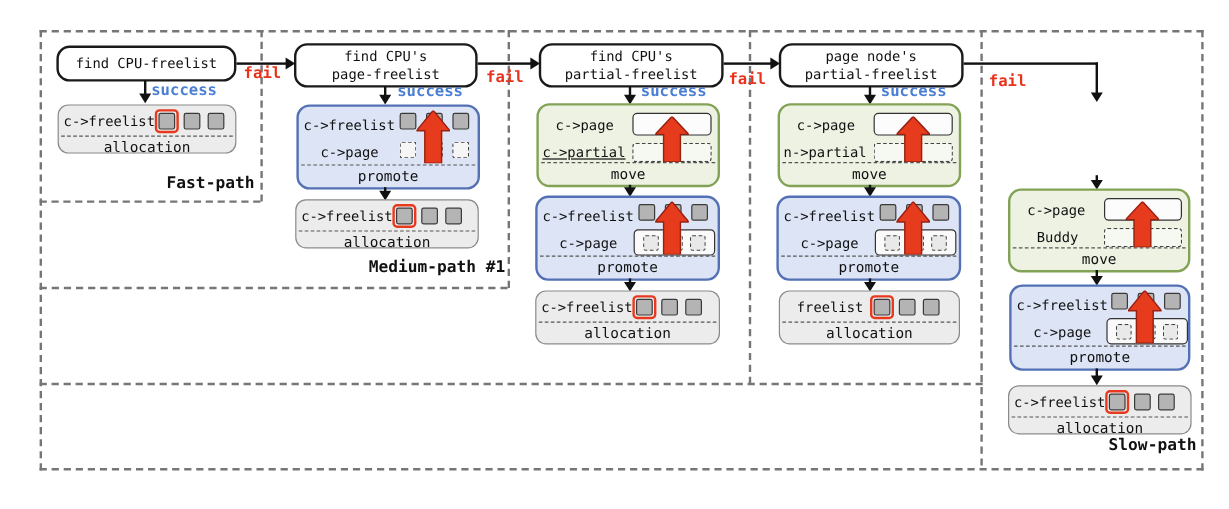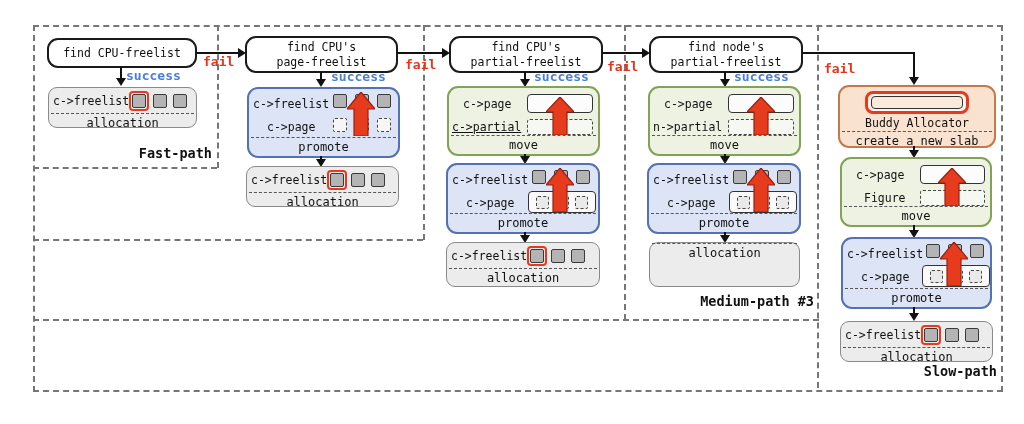--- a/index.html
+++ b/index.html
@@ -82,21 +82,21 @@
   </div>
   <div class="find-box" style="left:245px;top:36px;width:153px;height:37px;">
     <span>find CPU's</span>
     <span>page-freelist</span>
   </div>
   <div class="find-box" style="left:449px;top:36px;width:154px;height:37px;">
     <span>find CPU's</span>
     <span>partial-freelist</span>
   </div>
   <div class="find-box" style="left:649px;top:36px;width:154px;height:37px;">
-    <span>find node's</span>
+    <span>page node's</span>
     <span>partial-freelist</span>
   </div>
 
   <div class="hl" style="left:197px;top:52px;width:42px;"></div>
   <div class="hd-r" style="left:238px;top:48px;"></div>
   <div class="hl" style="left:398px;top:52px;width:45px;"></div>
   <div class="hd-r" style="left:442px;top:48px;"></div>
   <div class="hl" style="left:603px;top:52px;width:40px;"></div>
   <div class="hd-r" style="left:642px;top:48px;"></div>
   <div class="hl" style="left:803px;top:52px;width:112px;"></div>
@@ -160,20 +160,21 @@
       <span class="gb-lbl">c-&gt;freelist</span>
       <span class="red-frame">
           <span class="sq"></span>
         </span>
       <span class="sq"></span>
       <span class="sq"></span>
     </div>
     <div class="divider"></div>
     <div class="action">allocation</div>
   </div>
+  <div class="rlabel" style="right:603px;top:215px;">Medium-path #1</div>
 
   <div class="green-box" style="left:447px;top:86px;width:153px;height:70px;">
     <div class="bb-rows">
       <span class="bb-lbl" style="left:14px;top:9px;">c-&gt;page</span>
       <div class="wide-rect" style="left:78px;top:6px;width:64px;height:17px;"></div>
       <span class="bb-lbl" style="left:3px;top:32px;text-decoration:underline;">c-&gt;partial</span>
       <div class="wide-drect" style="left:78px;top:31px;width:64px;height:14px;"></div>
       <svg class="blk-arrow" style="left:97px;top:9px;" width="28" height="38" viewBox="0 0 28 38">
         <polygon points="14,0 28,15 21,15 21,38 7,38 7,15 0,15" fill="#e73b1e" stroke="#992010" stroke-width="1.2"></polygon>
       </svg>
@@ -247,40 +248,39 @@
       <svg class="blk-arrow" style="left:98px;top:3px;" width="28" height="44" viewBox="0 0 28 44">
         <polygon points="14,0 28,17 21,17 21,44 7,44 7,17 0,17" fill="#e73b1e" stroke="#992010" stroke-width="1.2"></polygon>
       </svg>
     </div>
     <div class="divider"></div>
     <div class="action">promote</div>
   </div>
   <div class="vl" style="left:724px;top:232px;height:5px;"></div>
   <div class="hd-d" style="left:720px;top:235px;"></div>
   <div class="gray-box" style="left:649px;top:242px;width:151px;height:45px;">
-    <div class="divider"></div>
-    <div class="action">allocation</div>
-  </div>
-  <div class="rlabel" style="right:210px;top:293px;">Medium-path #3</div>
-
-  <div class="orange-box" style="left:838px;top:85px;width:158px;height:63px;">
-    <div class="slab-frame">
-      <div class="slab-inner"></div>
-    </div>
-    <div class="ob-title">Buddy Allocator</div>
-    <div class="divider"></div>
-    <div class="action">create a new slab</div>
-  </div>
+    <div class="gb-row" style="padding-left:14px;">
+      <span class="gb-lbl" style="margin-right:6px;">freelist</span>
+      <span class="red-frame">
+          <span class="sq"></span>
+        </span>
+      <span class="sq"></span>
+      <span class="sq"></span>
+    </div>
+    <div class="divider"></div>
+    <div class="action">allocation</div>
+  </div>
+
   <div class="vl" style="left:913px;top:146px;height:5px;"></div>
   <div class="hd-d" style="left:909px;top:150px;"></div>
   <div class="green-box" style="left:840px;top:157px;width:152px;height:70px;">
     <div class="bb-rows">
       <span class="bb-lbl" style="left:14px;top:9px;">c-&gt;page</span>
       <div class="wide-rect" style="left:78px;top:6px;width:63px;height:17px;"></div>
-      <span class="bb-lbl" style="left:22px;top:32px;">Figure</span>
+      <span class="bb-lbl" style="left:22px;top:32px;">Buddy</span>
       <div class="wide-drect" style="left:78px;top:31px;width:63px;height:14px;"></div>
       <svg class="blk-arrow" style="left:96px;top:9px;" width="28" height="38" viewBox="0 0 28 38">
         <polygon points="14,0 28,15 21,15 21,38 7,38 7,15 0,15" fill="#e73b1e" stroke="#992010" stroke-width="1.2"></polygon>
       </svg>
     </div>
     <div class="divider"></div>
     <div class="action">move</div>
   </div>
   <div class="vl" style="left:913px;top:225px;height:6px;"></div>
   <div class="hd-d" style="left:909px;top:230px;"></div>

